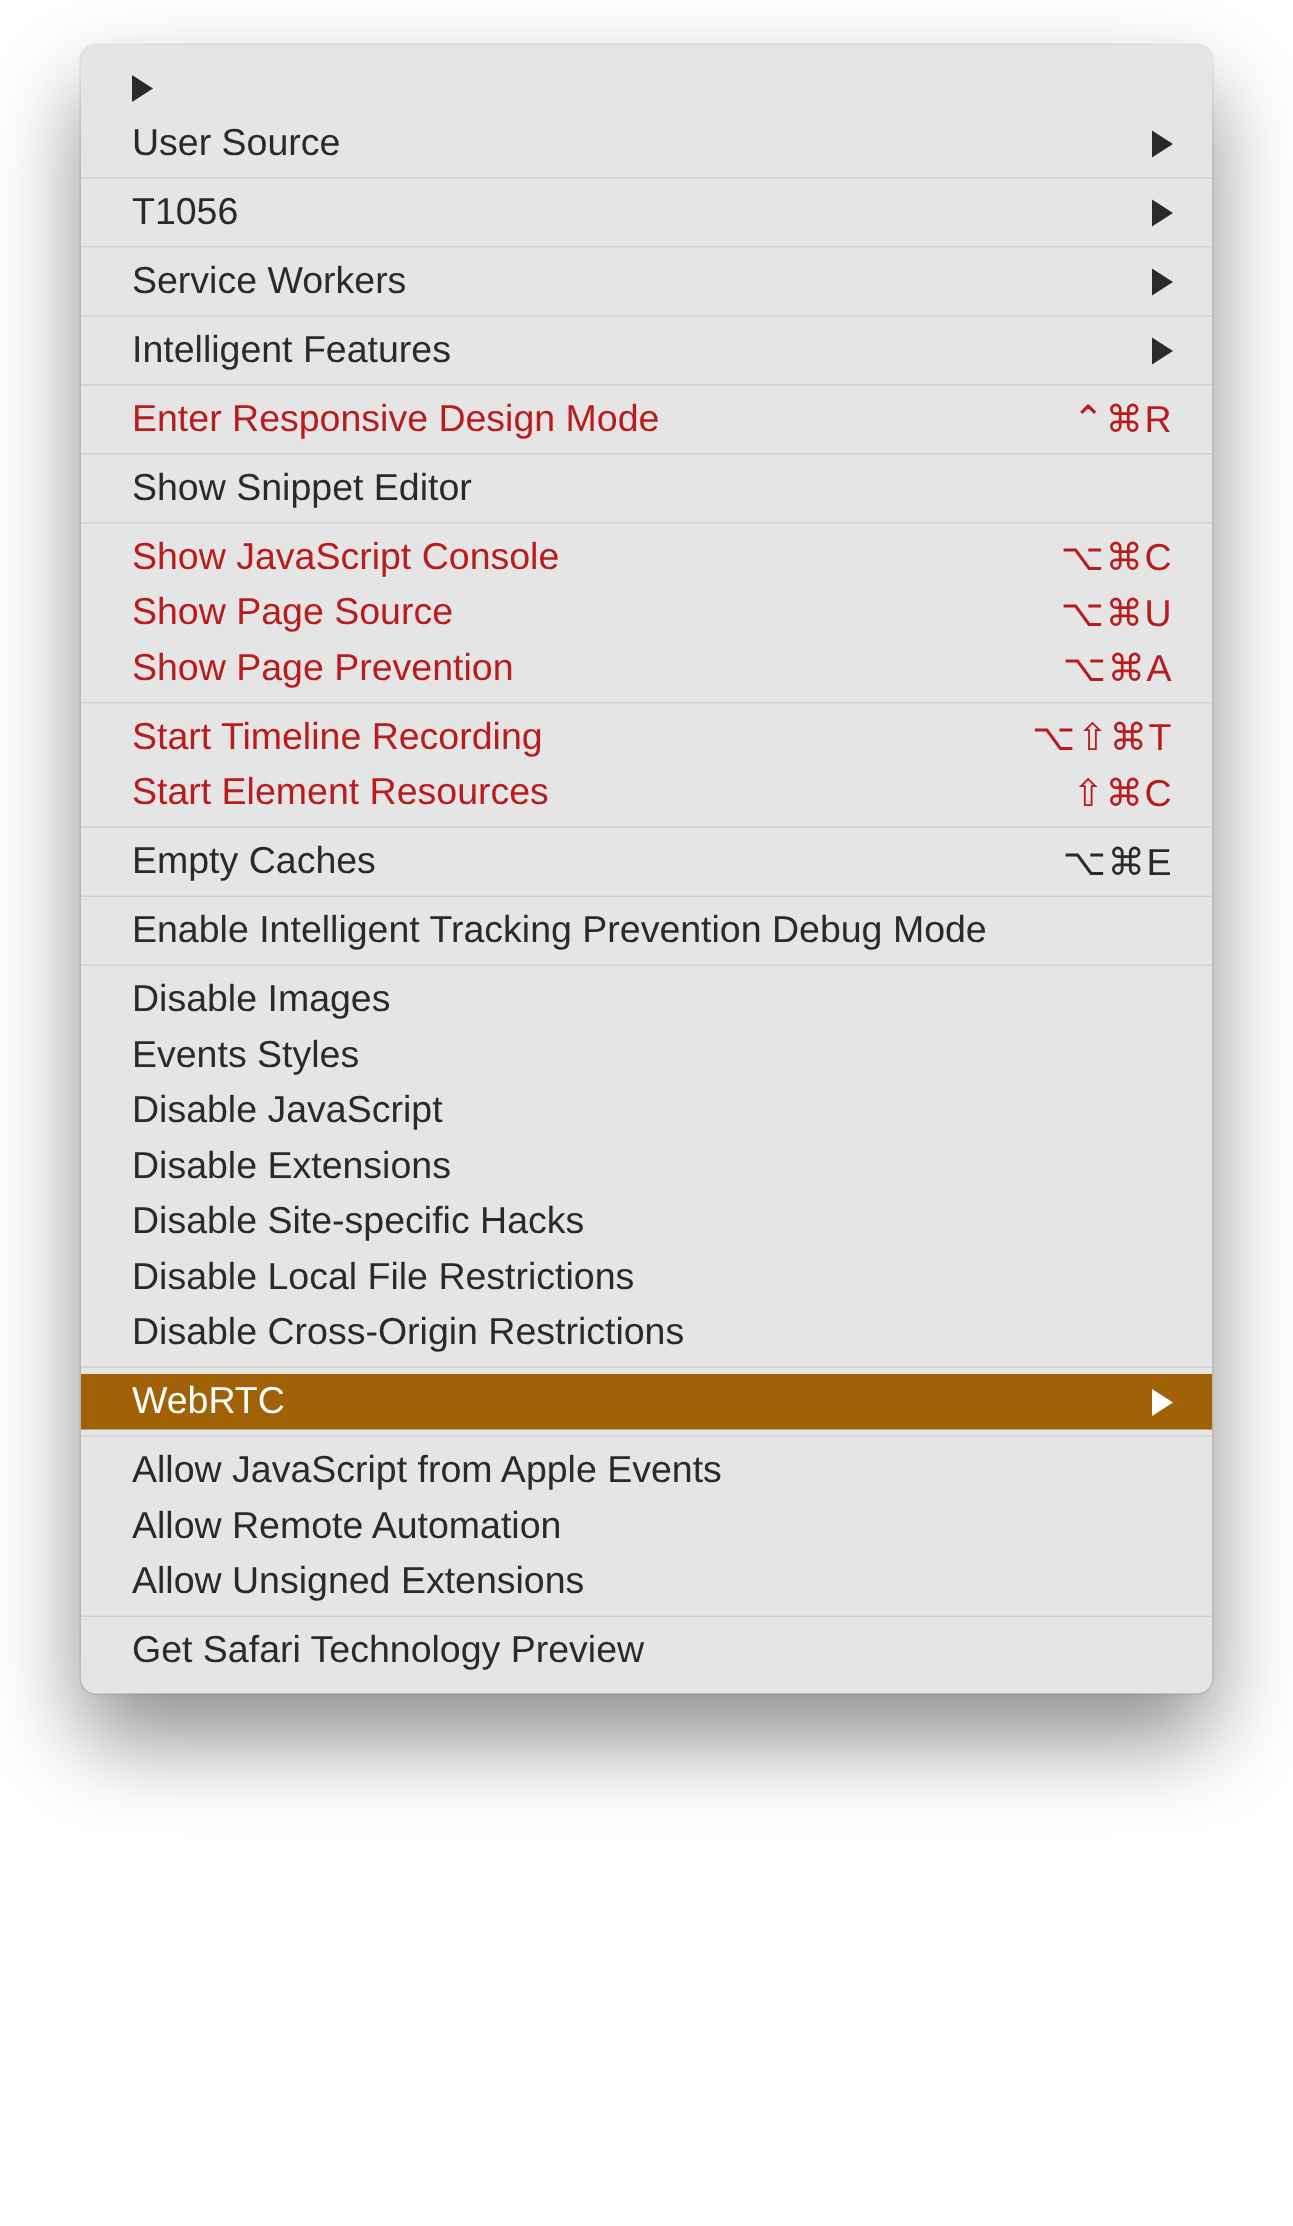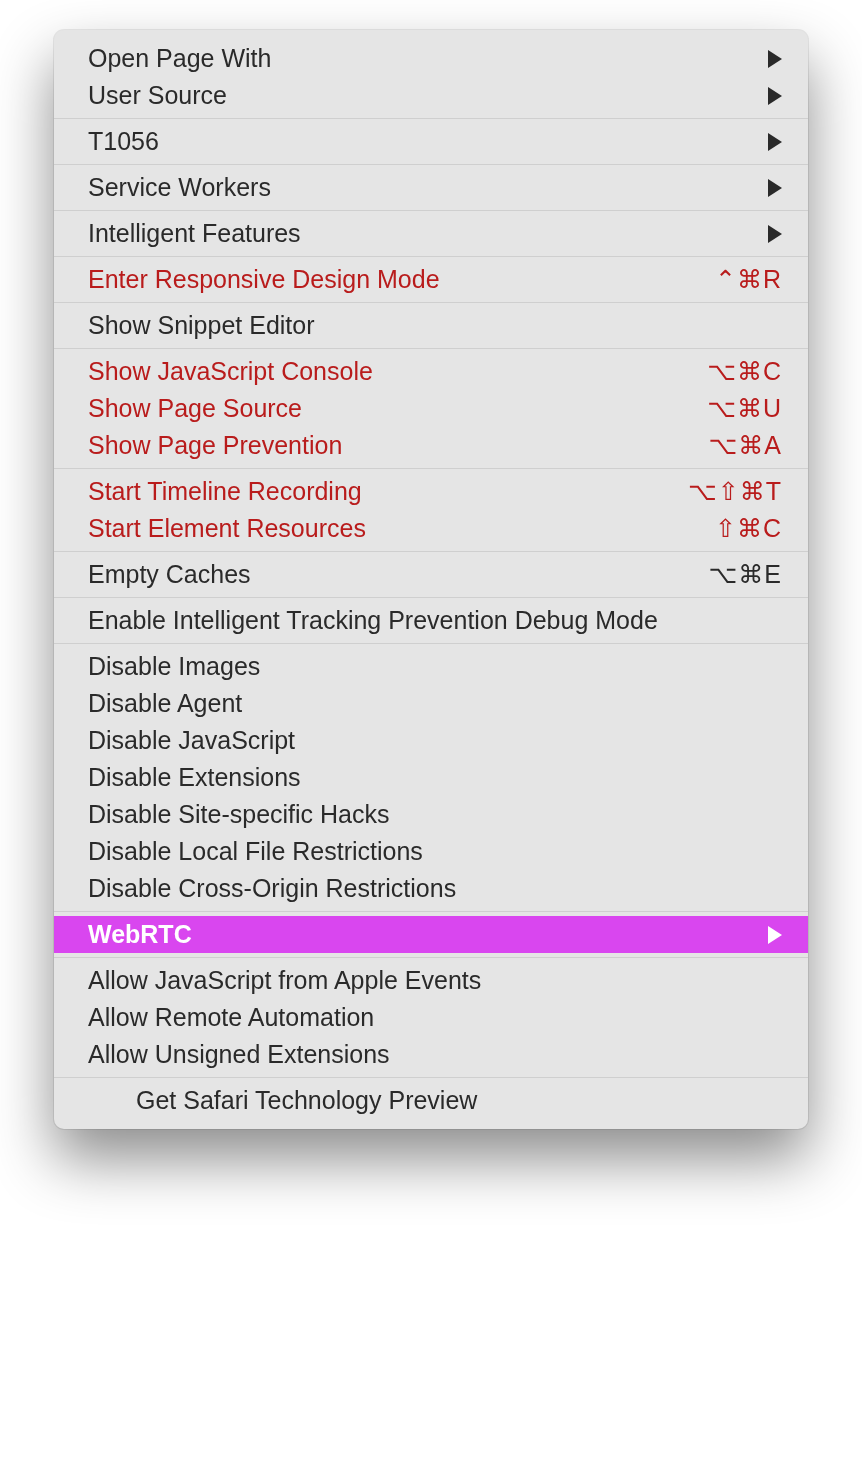--- a/index.html
+++ b/index.html
@@ -26,38 +26,37 @@
     box-shadow: 0 30px 60px rgba(0,0,0,0.45), 0 0 0 1px rgba(0,0,0,0.08);
     overflow: hidden;
     padding-top: 6px;
     padding-bottom: 6px;
   }
   .group {
     border-bottom: 1.5px solid #cfcfcf;
     padding-top: 4px;
     padding-bottom: 4px;
   }
-  .group:last-child { border-bottom: none; padding-left: 48px; }
+  .group:last-child { border-bottom: none; }
   .item {
     display: flex;
     align-items: center;
     height: 37px;
     padding-left: 34px;
     padding-right: 26px;
     font-size: 25px;
     color: #2a2a2a;
     cursor: default;
     white-space: nowrap;
   }
   .item .label { flex: 1; }
   .item.disabled { color: #b91c1c; }
   .item.highlight {
-    background: #d946ef;
+    background: #a16207;
     color: #ffffff;
-    font-weight: bold;
   }
   .chevron {
     width: 0; height: 0;
     border-top: 9px solid transparent;
     border-bottom: 9px solid transparent;
     border-left: 14px solid currentColor;
     color: #2a2a2a;
   }
   .item.highlight .chevron { color: #ffffff; }
   .shortcut {
@@ -65,21 +64,20 @@
     letter-spacing: 1px;
   }
 </style>
 </head>
 <body>
 
 <div class="stage">
   <div class="menu" id="menu">
       <div class="group">
         <div class="item">
-          <span class="label">Open Page With</span>
           <span class="chevron"></span>
         </div>
         <div class="item">
           <span class="label">User Source</span>
           <span class="chevron"></span>
         </div>
       </div>
       <div class="group">
         <div class="item">
           <span class="label">T1056</span>
@@ -142,21 +140,21 @@
       <div class="group">
         <div class="item">
           <span class="label">Enable Intelligent Tracking Prevention Debug Mode</span>
         </div>
       </div>
       <div class="group">
         <div class="item">
           <span class="label">Disable Images</span>
         </div>
         <div class="item">
-          <span class="label">Disable Agent</span>
+          <span class="label">Events Styles</span>
         </div>
         <div class="item">
           <span class="label">Disable JavaScript</span>
         </div>
         <div class="item">
           <span class="label">Disable Extensions</span>
         </div>
         <div class="item">
           <span class="label">Disable Site-specific Hacks</span>
         </div>

